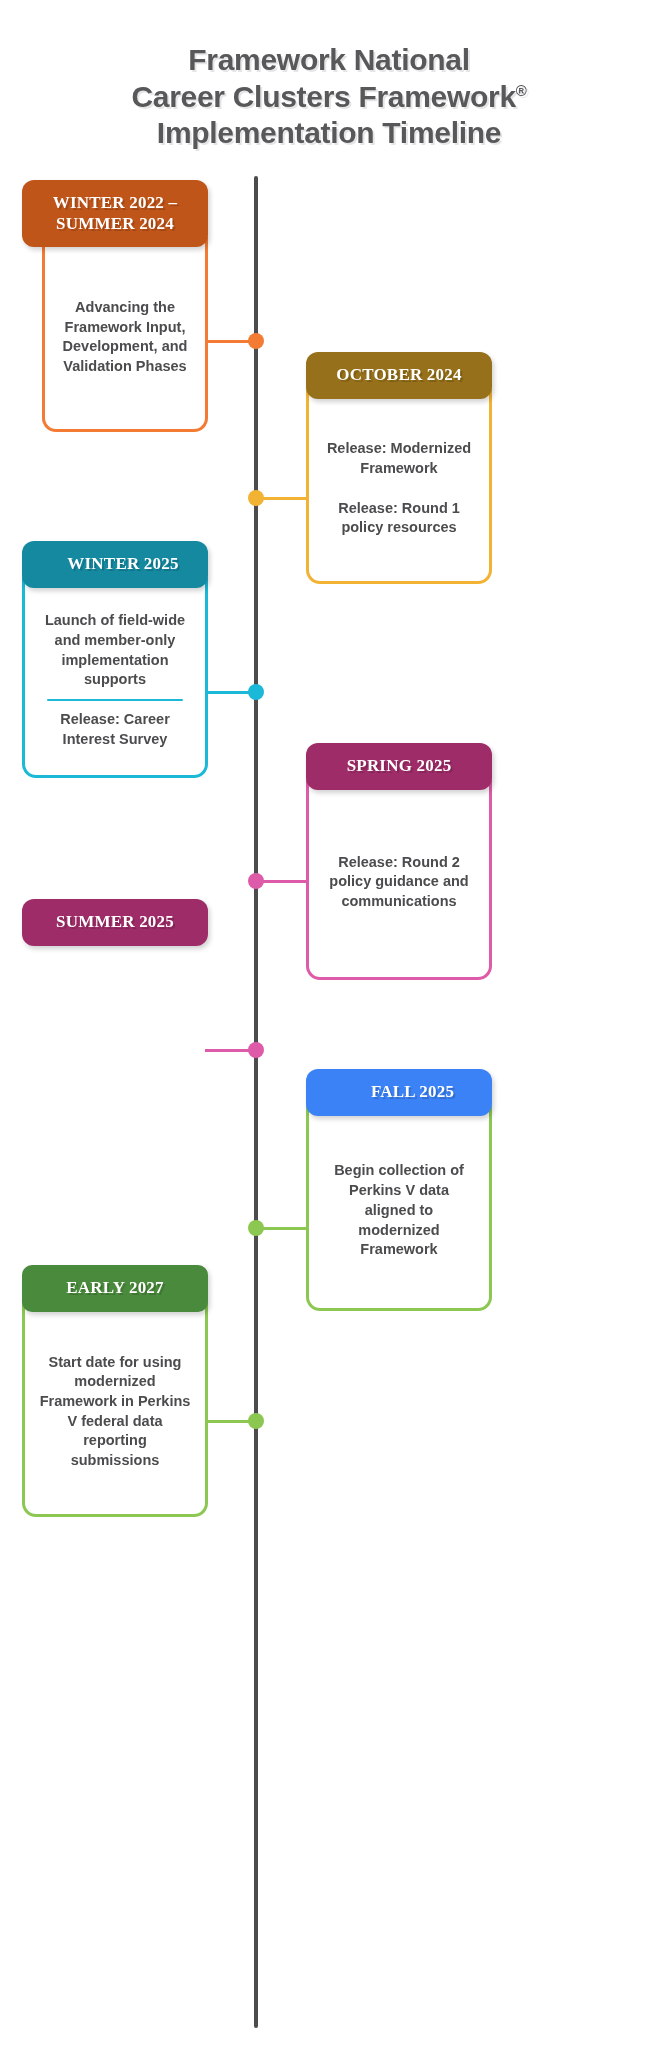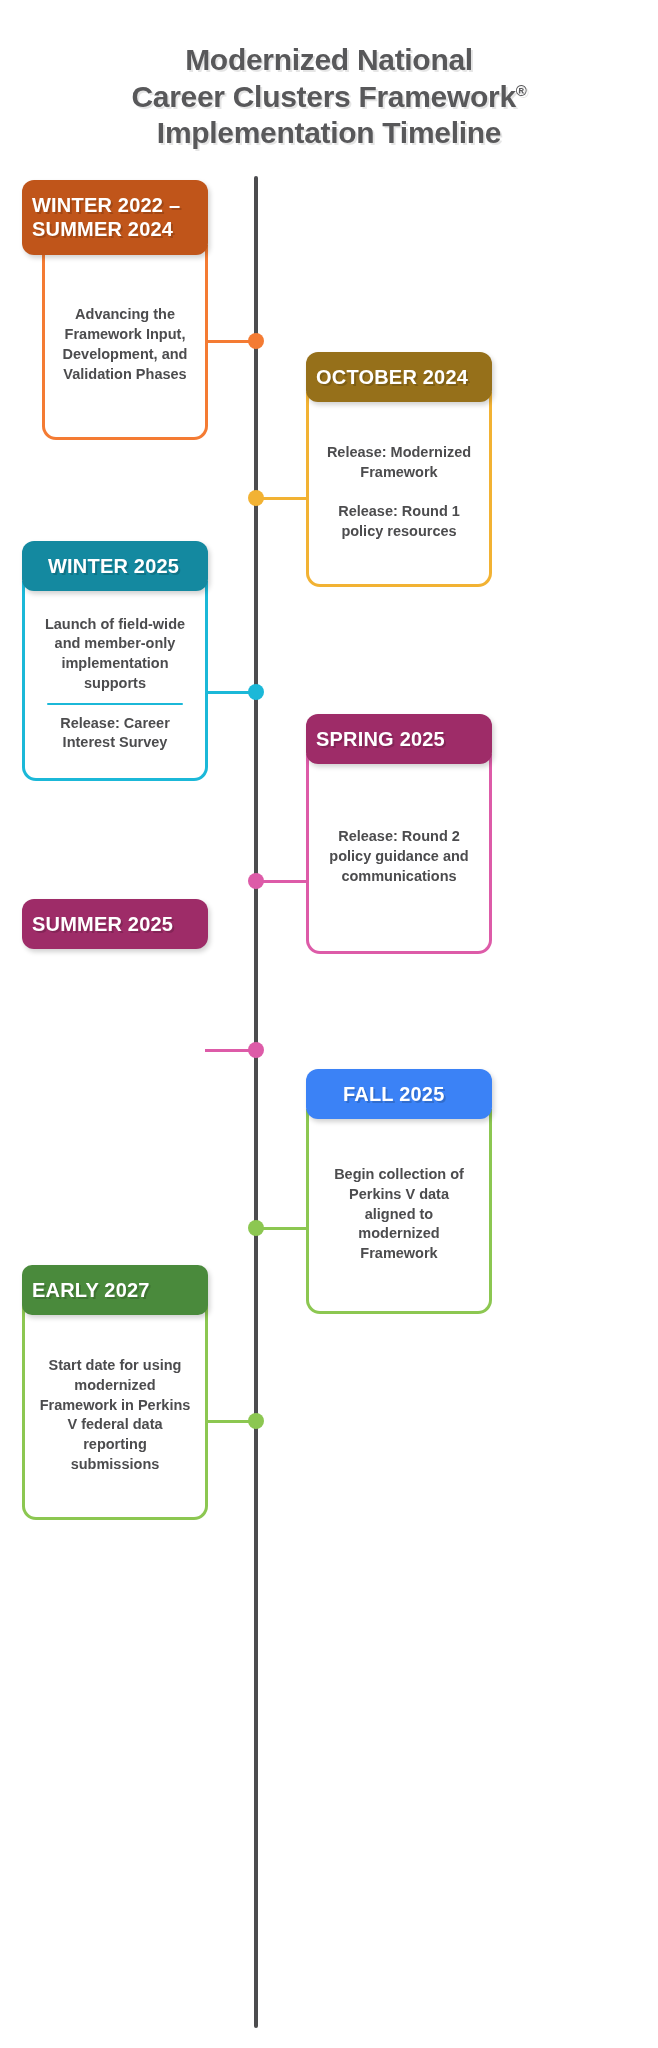--- a/index.html
+++ b/index.html
@@ -50,27 +50,29 @@
   
   .card {
     position: absolute;
     width: 186px;
   }
   .card-header {
     position: relative;
     z-index: 3;
     border-radius: 12px;
     padding: 13px 10px;
+    text-align: center;
     color: #ffffff;
-    font-size: 20px;
+    font-size: 17px;
     font-weight: 800;
     line-height: 1.22;
     letter-spacing: 0.2px;
     text-shadow: 2px 2px 0 rgba(0,0,0,0.16);
     box-shadow: 2px 3px 5px rgba(0,0,0,0.18);
+    font-family: Liberation Serif, serif;
   }
   .card-body {
     position: relative;
     z-index: 1;
     margin-top: -10px;
     border: 3px solid #999;
     border-top: none;
     border-bottom-left-radius: 14px;
     border-bottom-right-radius: 14px;
     background: #ffffff;
@@ -107,21 +109,21 @@
     z-index: 4;
     left: 248px;
   }
 </style>
 </head>
 <body>
 
 <div id="page">
 
   <h1 class="title">
-    <span>Modernized National</span><br>
+    <span>Framework National</span><br>
     <span>Career Clusters Framework</span><span class="reg">®</span><br>
     <span>Implementation Timeline</span>
   </h1>
 
   <div class="spine"></div>
 
   <div id="cards-layer">
       <div class="card" style="left: 22px; top: 180px;">
         <div class="card-header" style="background: rgb(192, 85, 26);"><span>WINTER 2022 –</span><br><span>SUMMER 2024</span></div>
         <div class="card-body" style="border-color: rgb(244, 123, 51); height: 195px; margin-left: 20px;">
@@ -143,21 +145,21 @@
       <div class="card" style="left: 22px; top: 541px;">
         <div class="card-header" style="background: rgb(20, 137, 160); padding-left: 26px;">WINTER 2025</div>
         <div class="card-body" style="border-color: rgb(27, 184, 216); height: 200px;">
           <div class="card-text">Launch of field-wide and member-only implementation supports</div>
           <div class="divider" style="background: rgb(27, 184, 216);"></div>
           <div class="card-text">Release: Career Interest Survey</div>
         </div>
       </div>
       <div class="connector" style="background: rgb(27, 184, 216); top: 691px; left: 205px; width: 51px;"></div>
       <div class="dot" style="background: rgb(27, 184, 216); top: 684px;"></div>
-      <div class="card" style="left: 306px; top: 714px;">
+      <div class="card" style="left: 306px; top: 743px;">
         <div class="card-header" style="background: rgb(158, 44, 104);">SPRING 2025</div>
         <div class="card-body" style="border-color: rgb(221, 91, 168); height: 200px;">
           <div class="card-text">Release: Round 2 policy guidance and communications</div>
         </div>
       </div>
       <div class="connector" style="background: rgb(221, 91, 168); top: 880px; left: 256px; width: 53px;"></div>
       <div class="dot" style="background: rgb(221, 91, 168); top: 873px;"></div>
       <div class="card" style="left: 22px; top: 899px;">
         <div class="card-header" style="background: rgb(158, 44, 104);">SUMMER 2025</div>
       </div>

